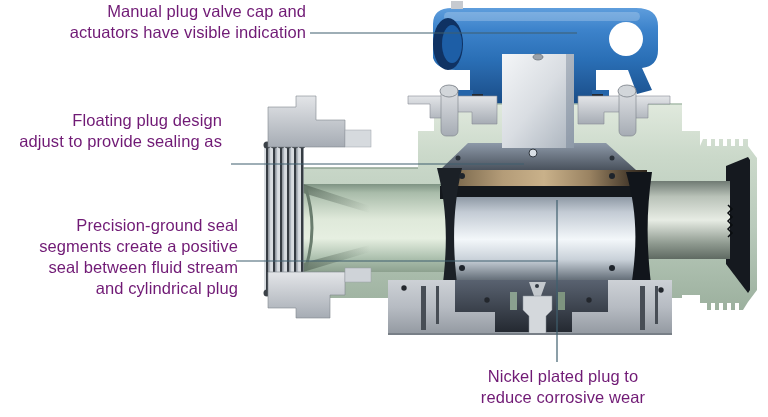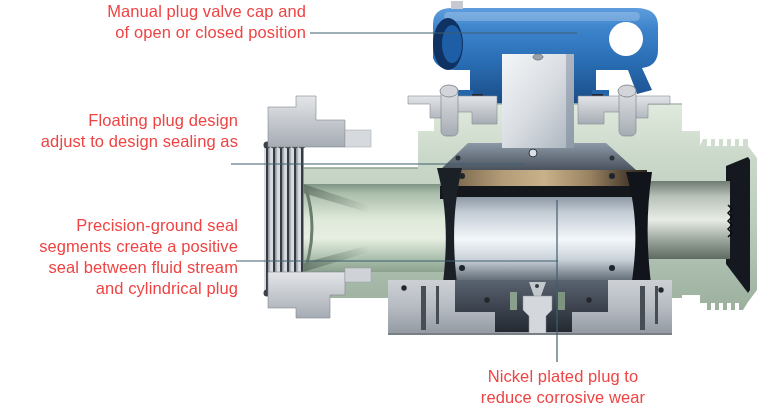--- a/index.html
+++ b/index.html
@@ -1,23 +1,23 @@
 <!DOCTYPE html>
 <html><head>
 <meta charset="utf-8">
 <style>
   html,body{margin:0;padding:0;background:#ffffff;}
   #stage{position:relative;width:768px;height:417px;background:#ffffff;overflow:hidden;
          font-family:"Liberation Sans", sans-serif;}
-  .callout{position:absolute;color:#ef4444;font-size:16.5px;line-height:21px;letter-spacing:0.1px;}
+  .callout{position:absolute;color:#701a75;font-size:16.5px;line-height:21px;letter-spacing:0.1px;}
   .callout .line{display:block;white-space:nowrap;}
   .align-right{text-align:right;}
   .align-center{text-align:center;}
   #c1{top:1px;right:462px;}
-  #c2{top:110px;right:530px;}
+  #c2{top:110px;right:546px;}
   #c3{top:215px;right:530px;}
   #c4{top:366px;left:452px;width:222px;}
   svg{position:absolute;top:0;left:0;}
 </style>
 </head>
 <body>
 
 <div id="stage">
 
   <svg width="768" height="417" viewBox="0 0 768 417">
@@ -216,26 +216,26 @@
     <g stroke="#3f5f6e" stroke-width="1.2">
       <line x1="310" y1="33" x2="577" y2="33"></line>
       <line x1="231" y1="164" x2="524" y2="164"></line>
       <line x1="236" y1="261" x2="558" y2="261"></line>
       <line x1="557" y1="200" x2="557" y2="362"></line>
     </g>
   </svg>
 
   <div id="c1" class="callout align-right">
     <span class="line">Manual plug valve cap and</span>
-    <span class="line">of open or closed position</span>
+    <span class="line">actuators have visible indication</span>
   </div>
 
   <div id="c2" class="callout align-right">
     <span class="line">Floating plug design</span>
-    <span class="line">adjust to design sealing as</span>
+    <span class="line">adjust to provide sealing as</span>
   </div>
 
   <div id="c4" class="callout align-center">
     <span class="line">Nickel plated plug to</span>
     <span class="line">reduce corrosive wear</span>
   </div>
 
   <div id="c3" class="callout align-right">
     <span class="line">Precision-ground seal</span>
     <span class="line">segments create a positive</span>

